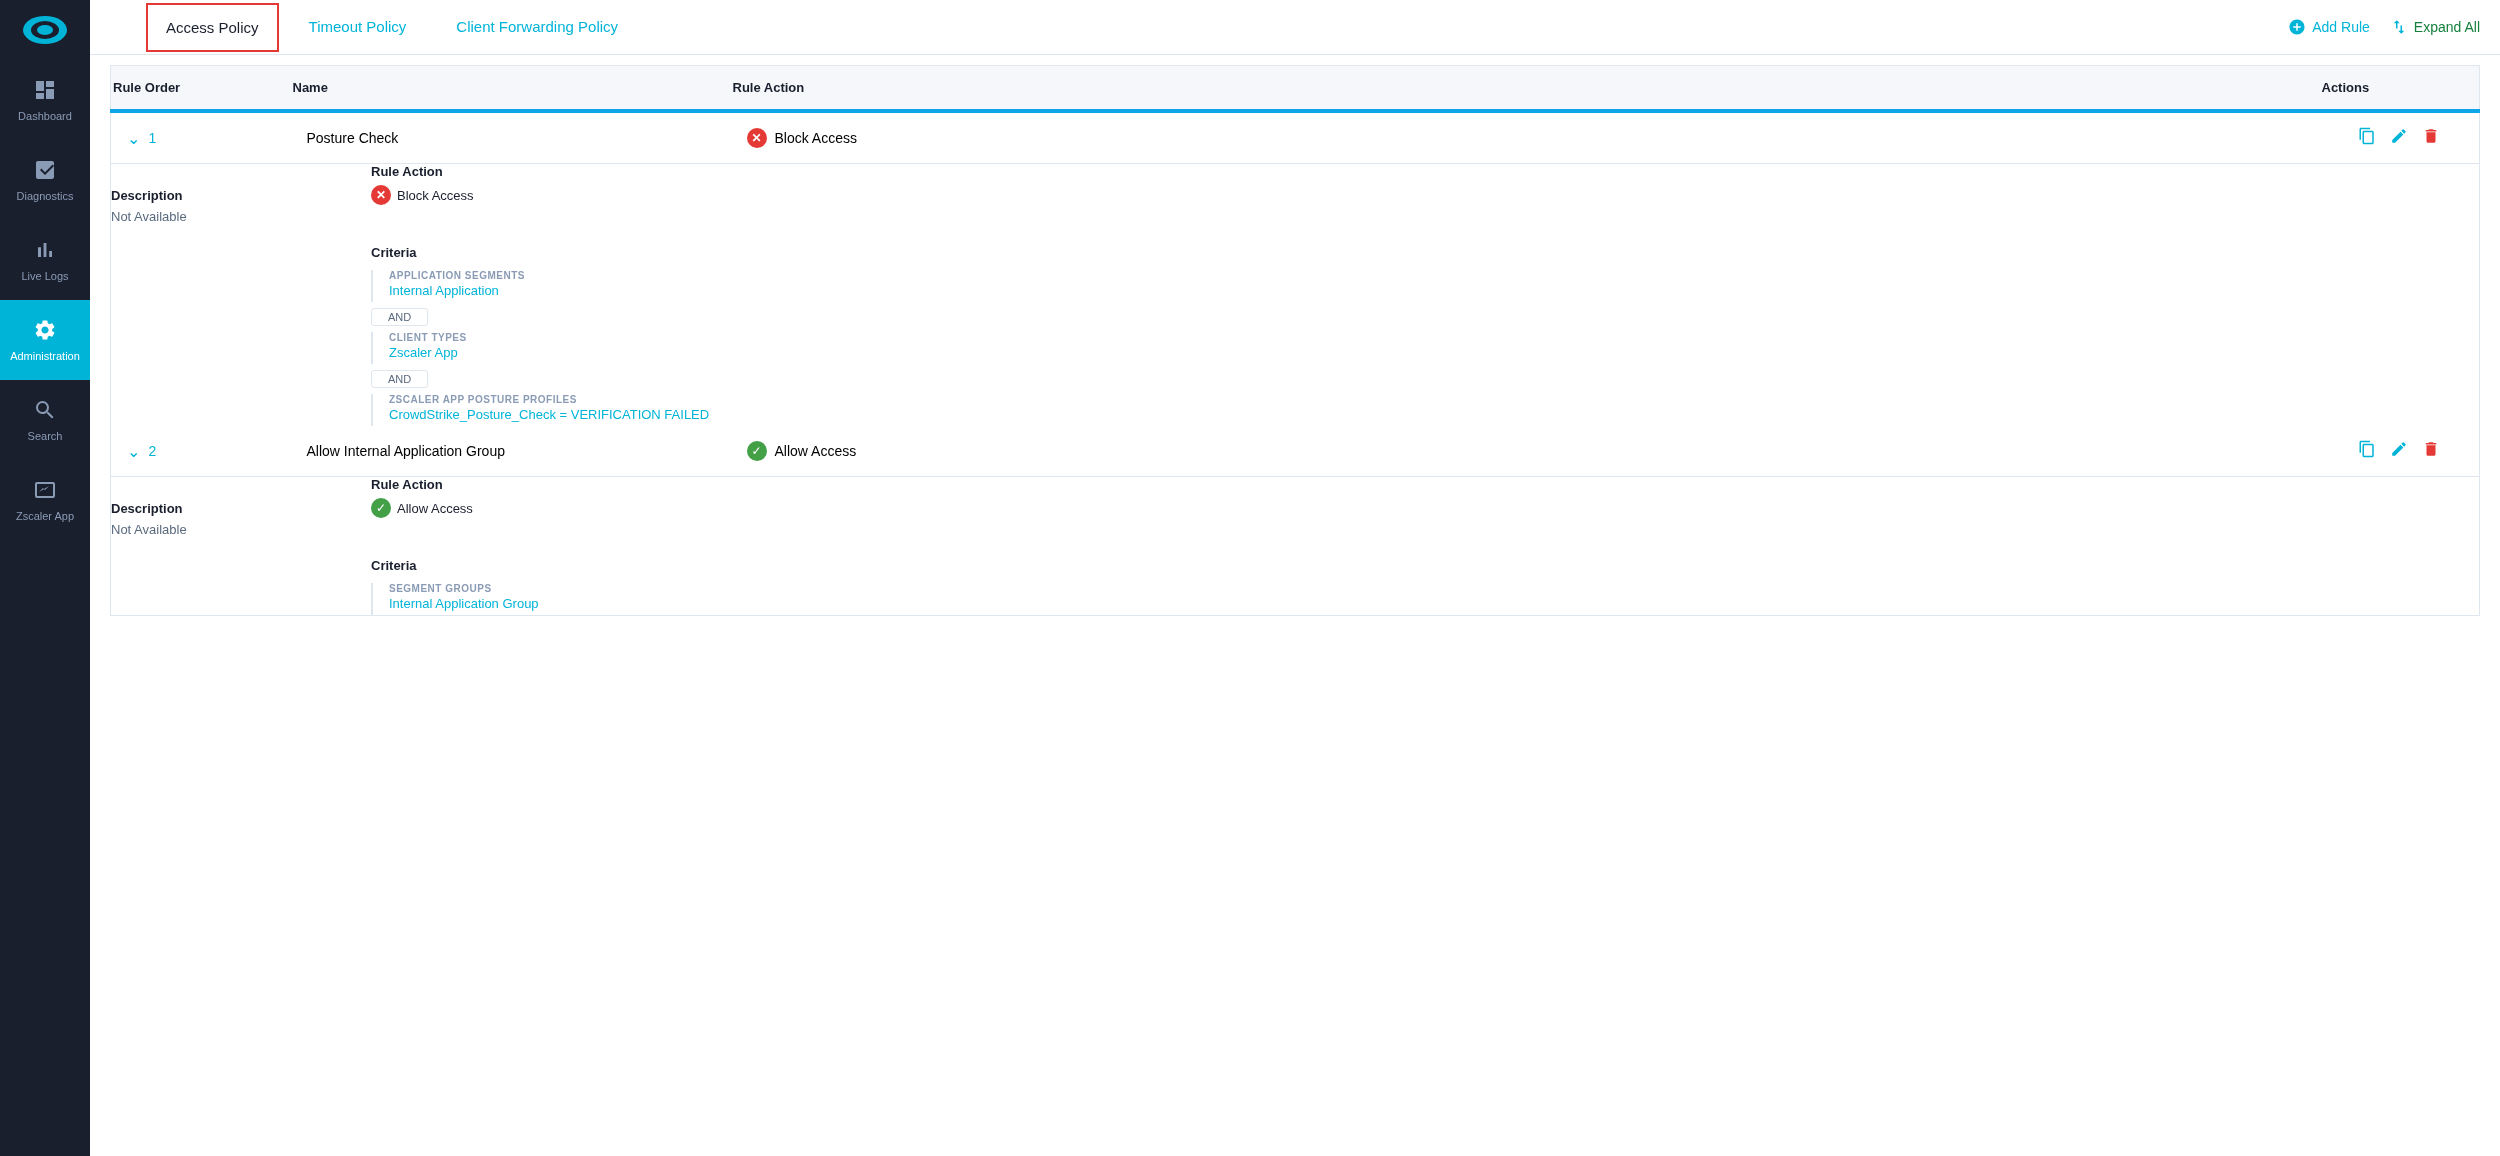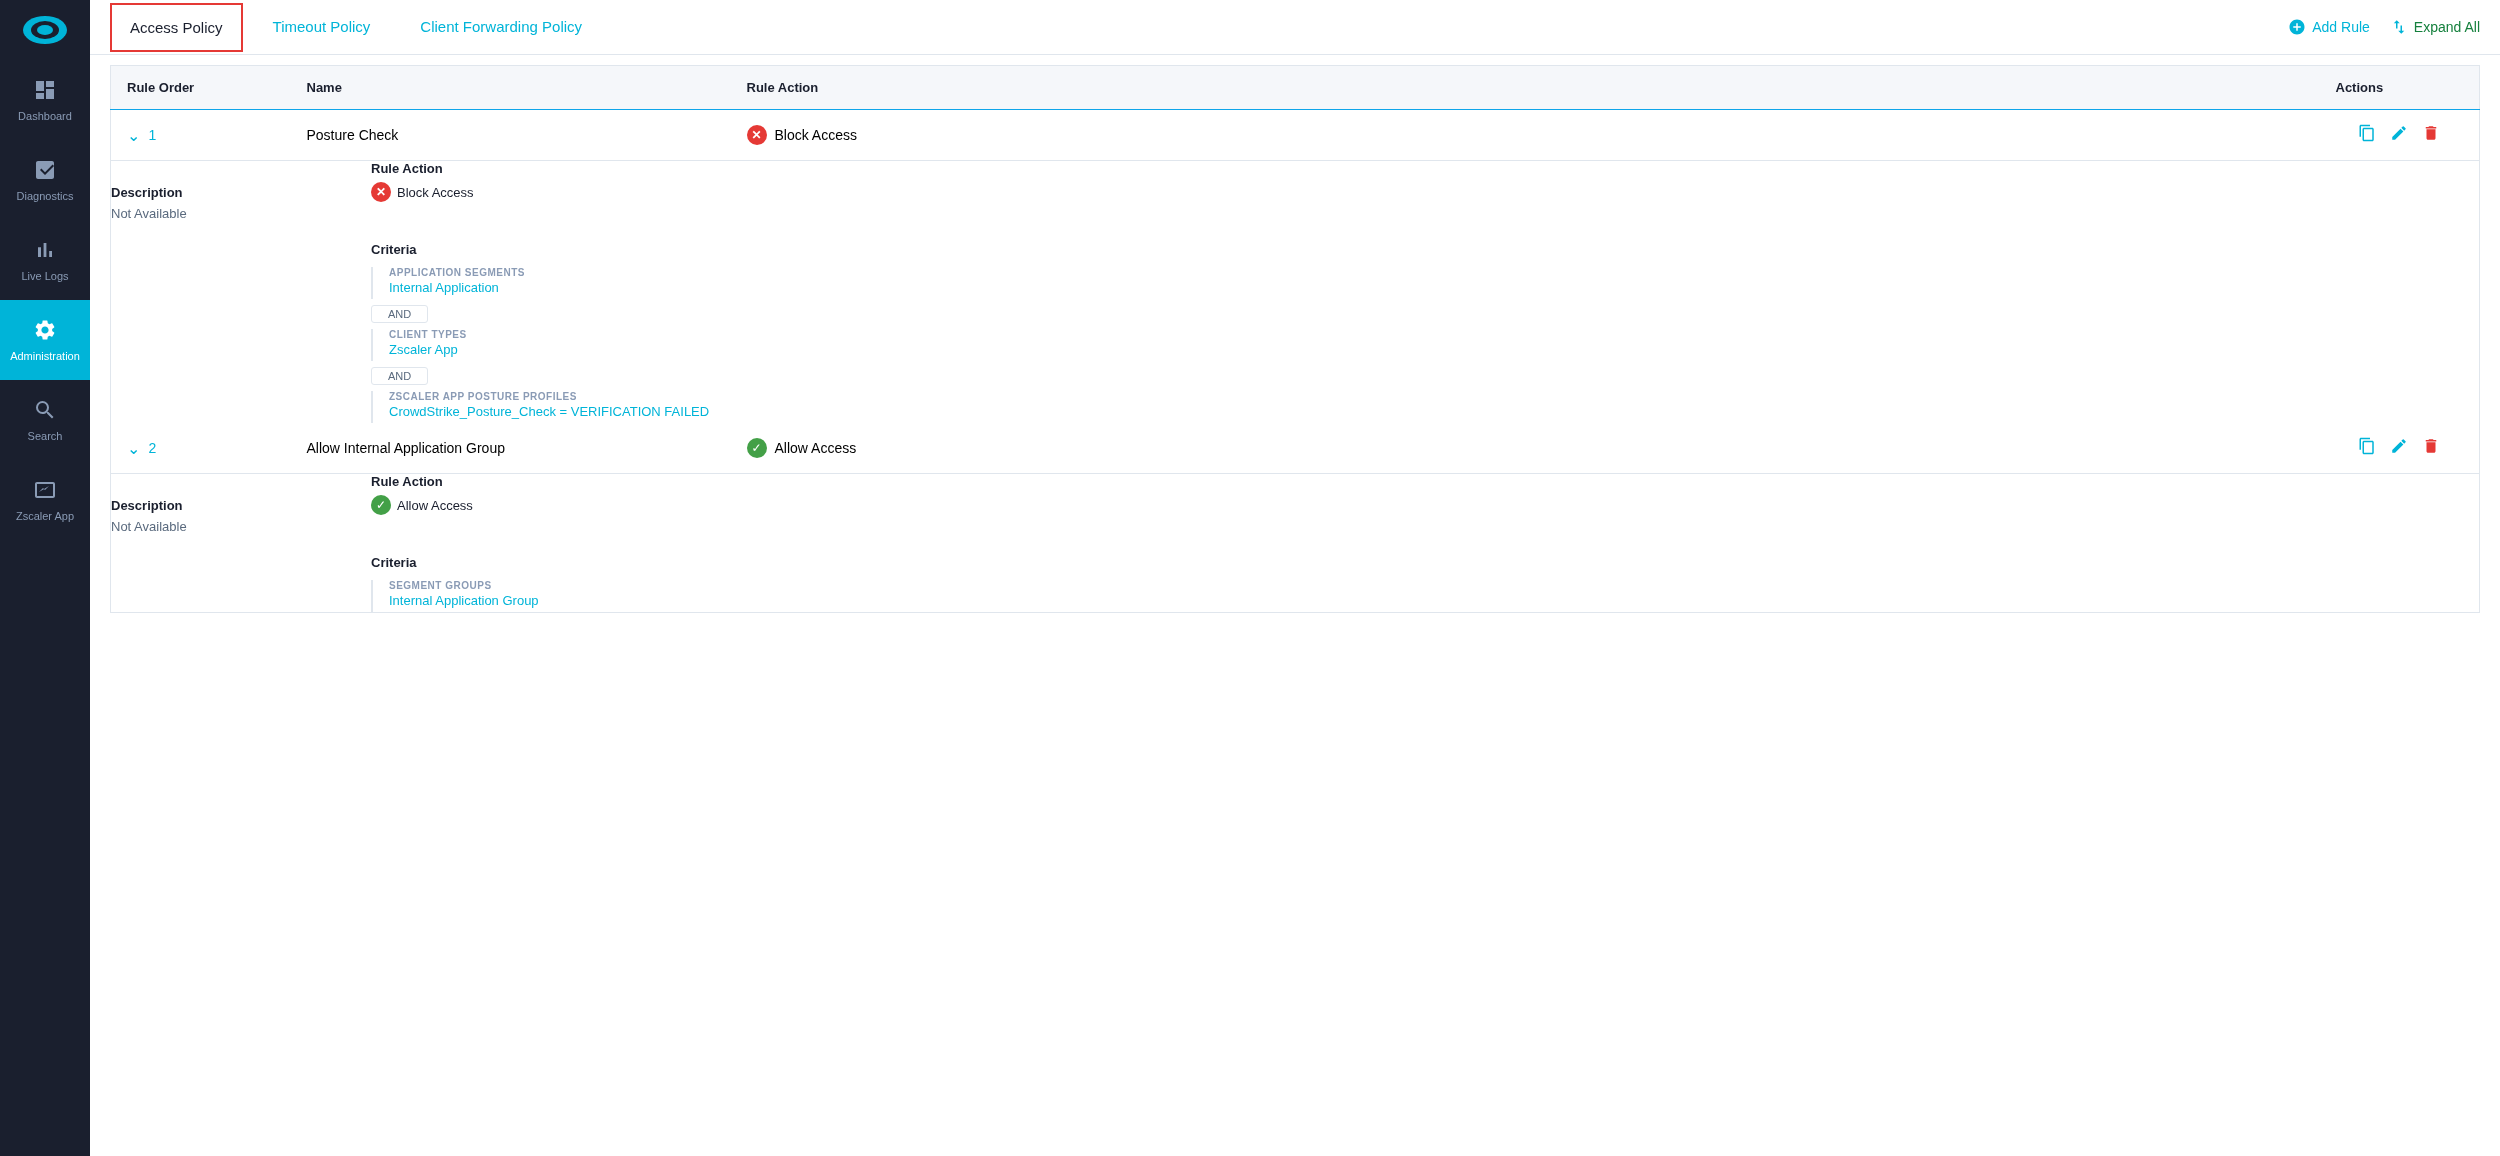--- a/index.html
+++ b/index.html
@@ -68,20 +68,21 @@
       margin-right: 10px;
     }
     .tab-active-box {
       border: 2px solid #e53935;
       padding: 14px 18px;
       color: #1a1f2e;
       font-size: 15px;
       font-weight: 500;
       margin-right: 10px;
       cursor: pointer;
+      margin-left: 36px;
     }
     .tabs-actions {
       margin-left: auto;
       display: flex;
       align-items: center;
       gap: 20px;
     }
     .add-rule-btn {
       display: flex;
       align-items: center;
@@ -109,26 +110,26 @@
     }
     .policy-table {
       width: 100%;
       border-collapse: collapse;
       border: 1px solid #e0e6ed;
     }
     .policy-table thead tr {
       background: #f5f7fa;
     }
     .policy-table th {
-      padding: 14px 16px;
+      padding: 14px 2px;
       text-align: left;
       font-weight: 600;
       font-size: 13px;
       color: #1a1f2e;
-      border-bottom: 1px solid #0ea5e9;
+      border-bottom: 4px solid #0ea5e9;
     }
     .th-rule-order { width: 180px; }
     .th-name { width: 440px; }
     .th-rule-action { width: auto; }
     .th-actions { width: 160px; text-align: center; }
 
     
     .rule-row td {
       padding: 14px 16px;
       border-bottom: 1px solid #e0e6ed;

